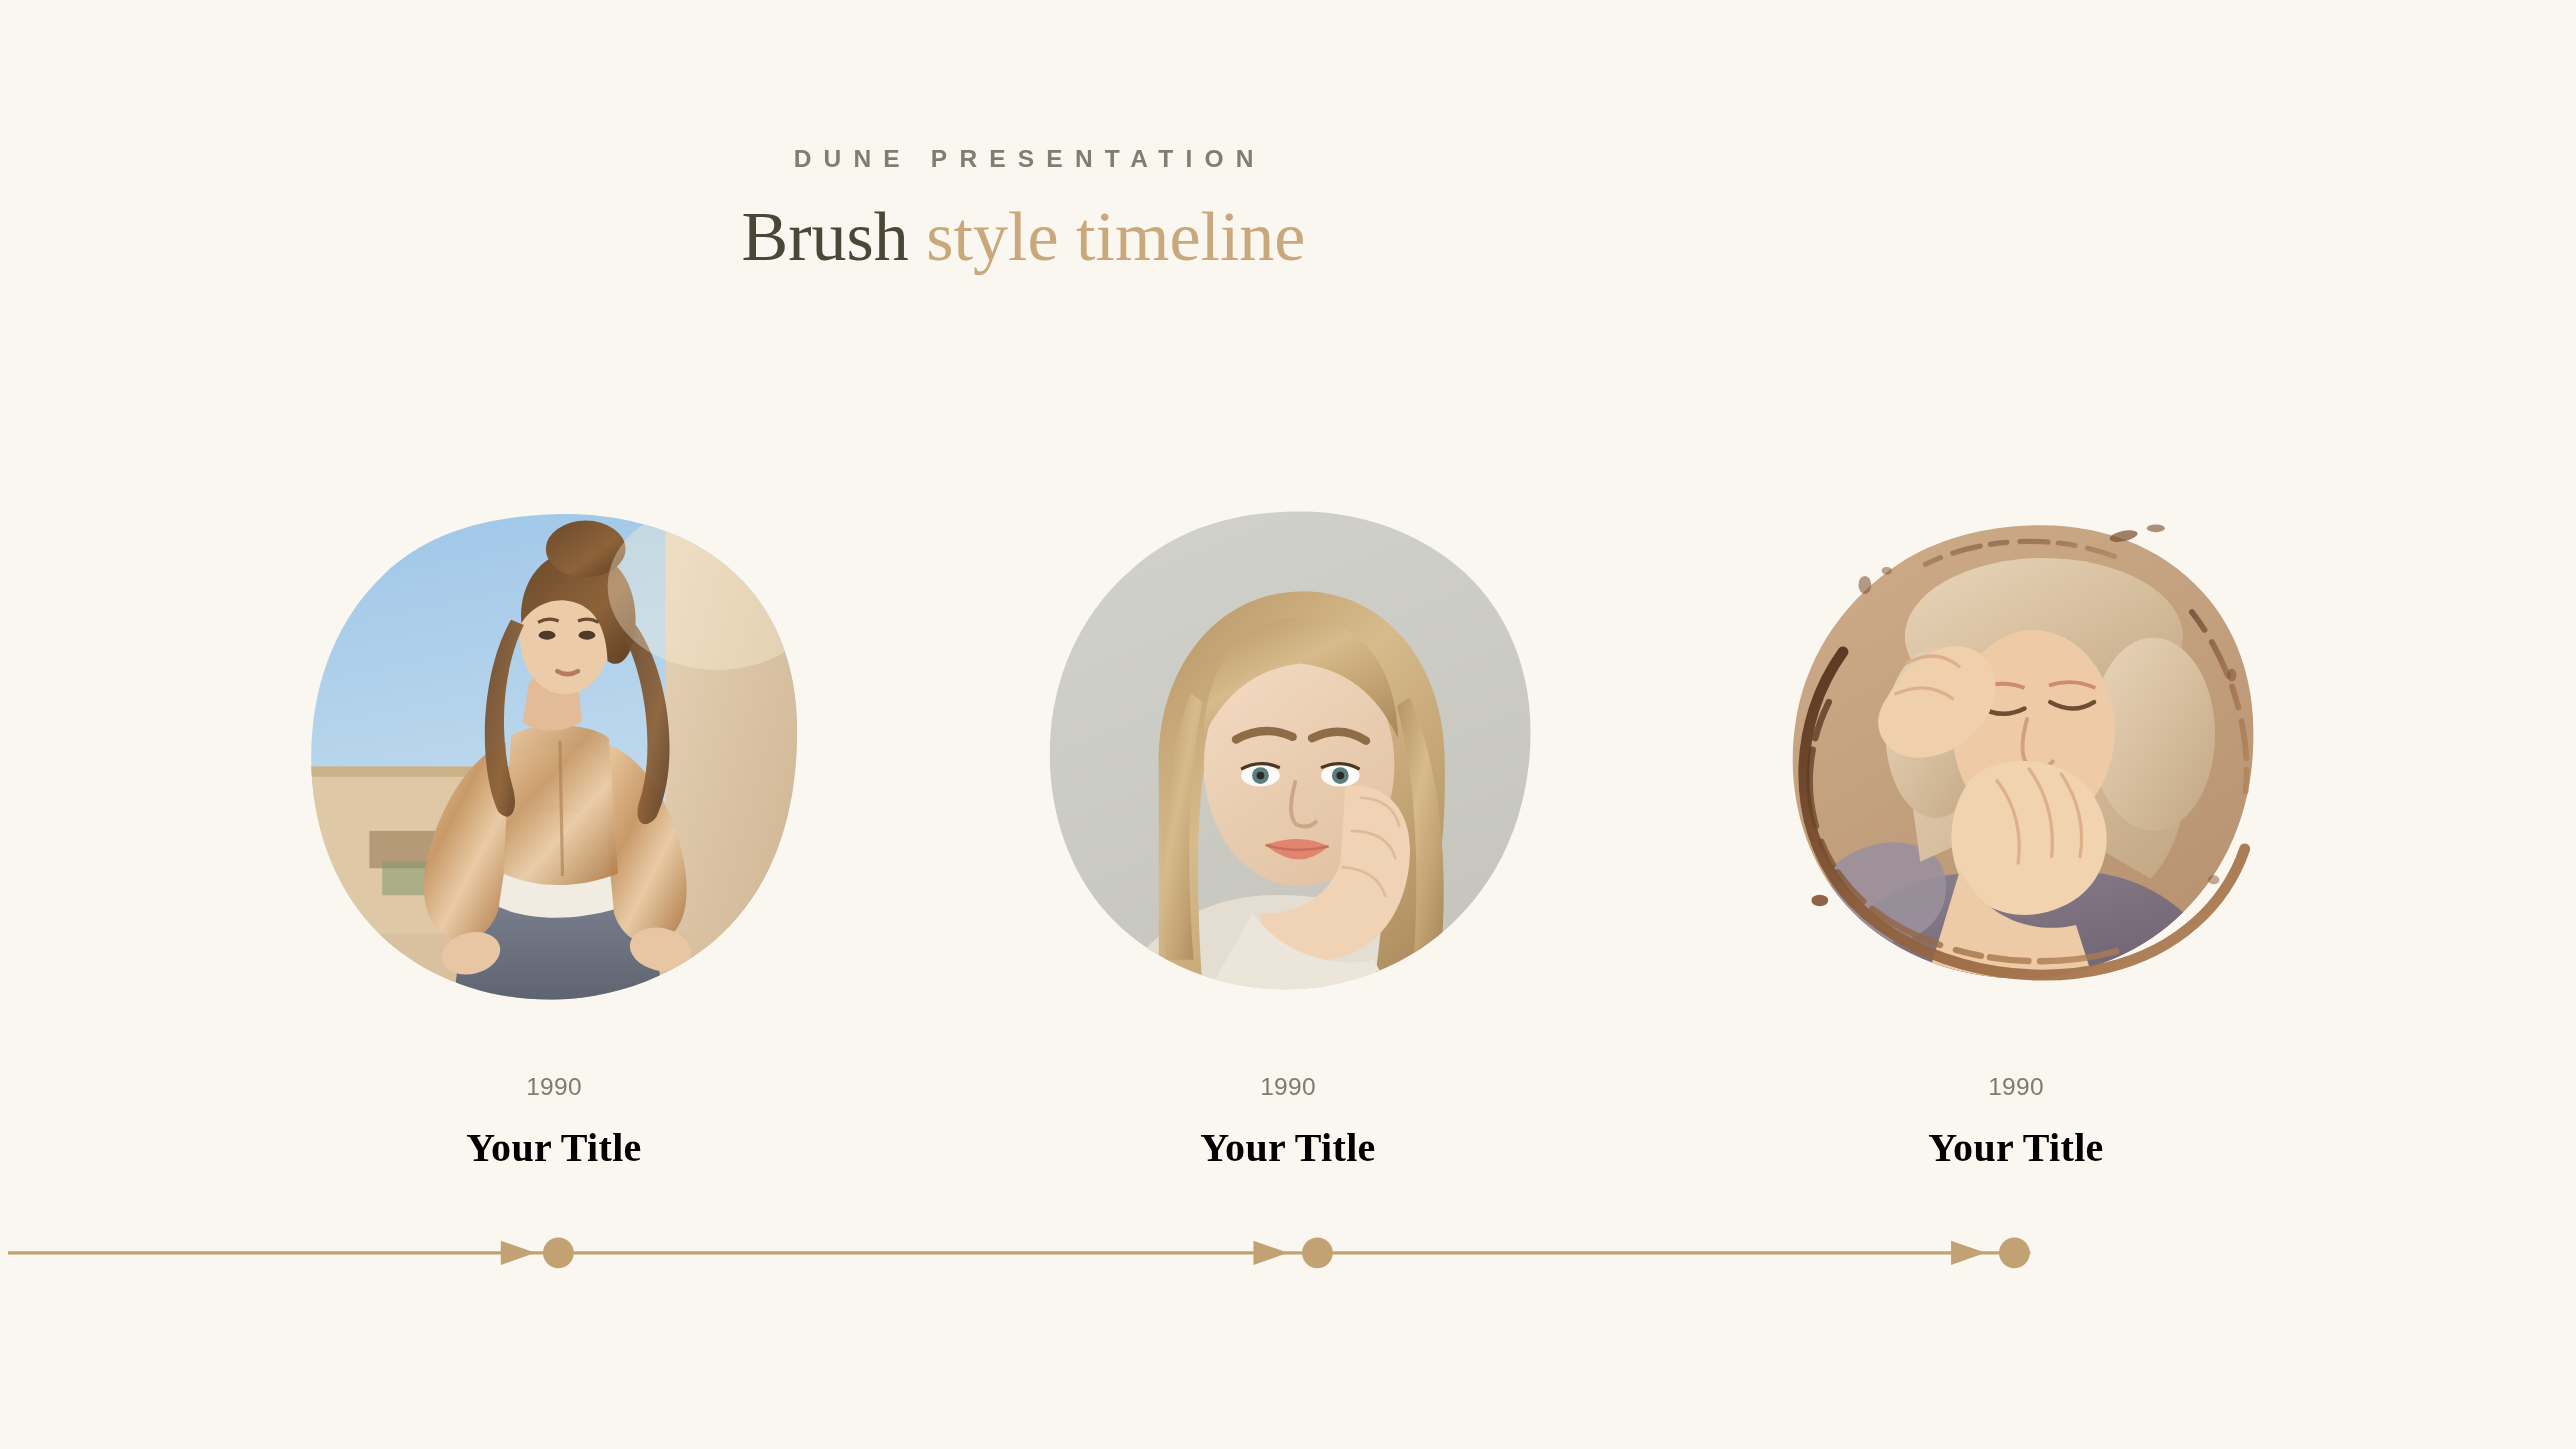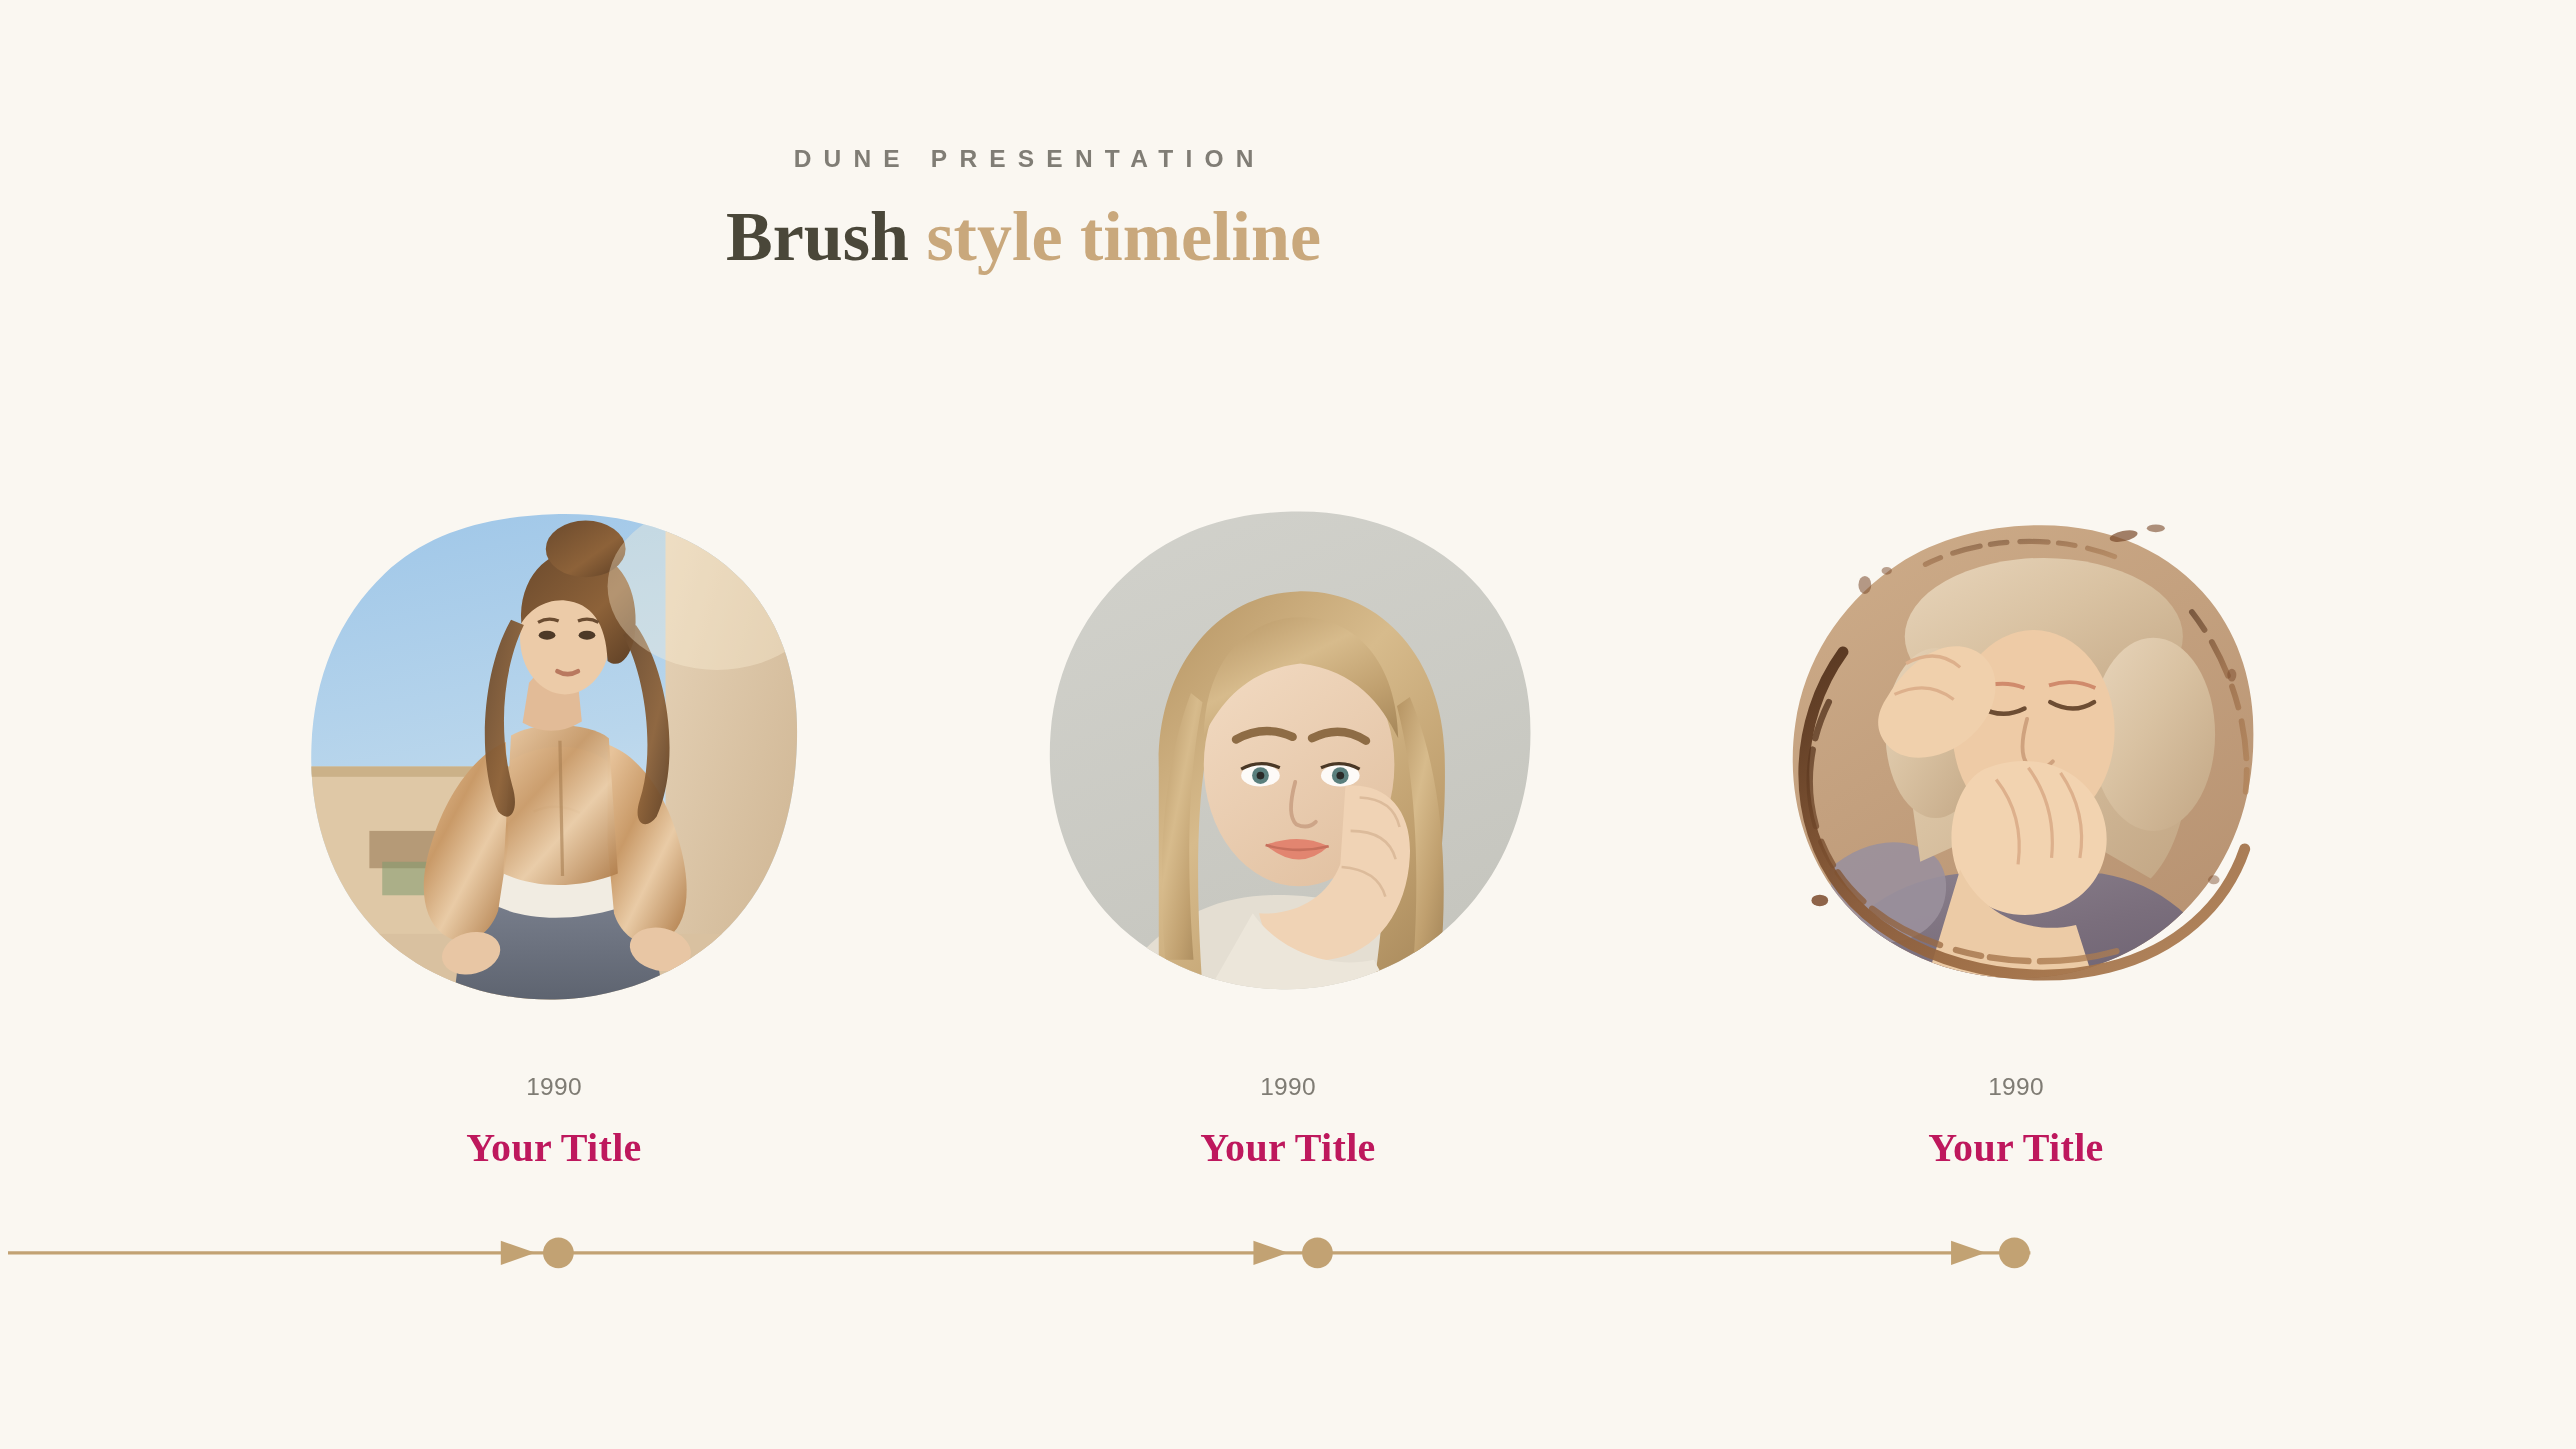--- a/index.html
+++ b/index.html
@@ -39,21 +39,21 @@
     text-indent: 12.2px;
     color: #807d75;
     line-height: 1;
     margin: 0;
   }
   .title {
     margin: 0;
     margin-top: 27px;
     font-family: "Liberation Serif", serif;
     font-size: 70px;
-    font-weight: 700;
+    font-weight: 400;
     line-height: 1.08;
     white-space: nowrap;
     text-align: center;
   }
   .title-strong { color: #4a4739; }
   .title-accent { color: #c9a87c; }
 
   
   .items {
     position: absolute;
@@ -102,21 +102,21 @@
     font-weight: 400;
     color: #7f7c74;
     line-height: 1;
     letter-spacing: 0.3px;
   }
   .item-title {
     margin-top: 26px;
     font-family: "Liberation Serif", serif;
     font-size: 40px;
     font-weight: 700;
-    color: #be185d;
+    color: #000000;
     line-height: 1.1;
     letter-spacing: 0.3px;
   }
 
   
   .axis {
     position: absolute;
     left: 0;
     top: 1224px;
     width: 2576px;

